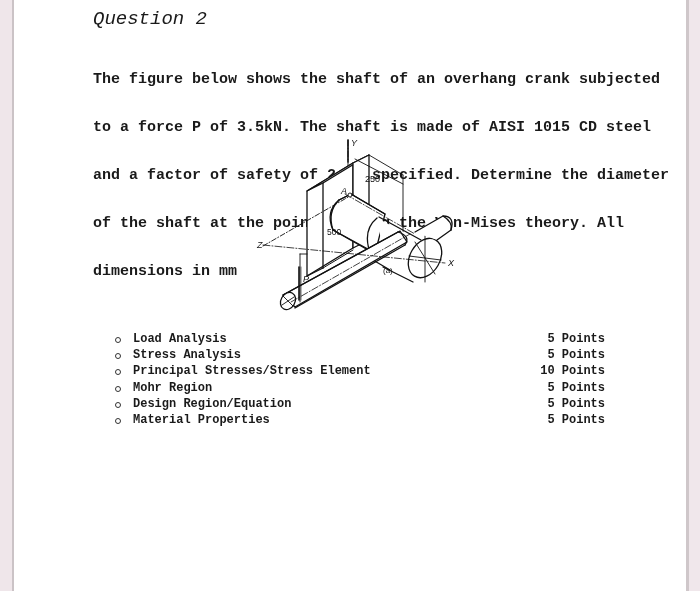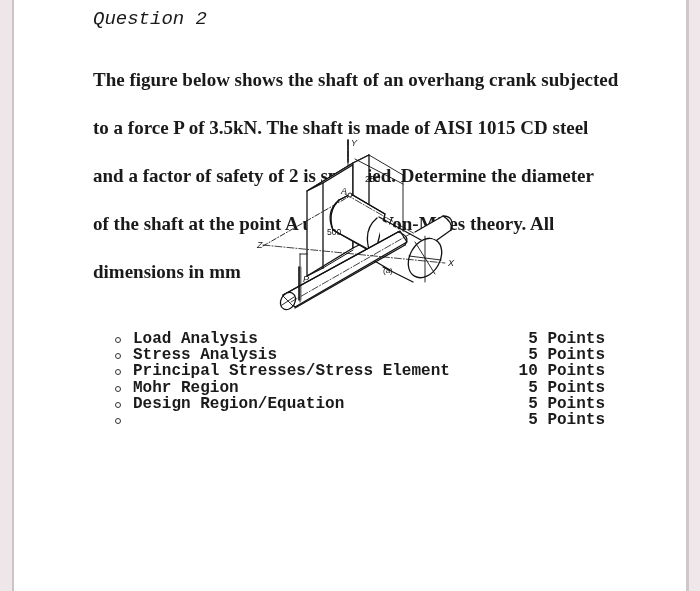--- a/index.html
+++ b/index.html
@@ -24,33 +24,33 @@
   .edge-right {
     position: absolute; left: 689px; top: 0; width: 11px; height: 591px;
     background: #f0e7eb;
   }
   .q-title {
     position: absolute; left: 93px; top: 11px;
     font-size: 19px; line-height: 16px; font-weight: normal; white-space: pre; font-style: italic;
   }
   .q-body {
     position: absolute; left: 93px; top: 40px;
-    font-size: 19px; line-height: 16px; font-weight: bold; white-space: pre; font-family: Liberation Serif, serif;
+    font-size: 15px; line-height: 16px; font-weight: bold; white-space: pre;
   }
   .q-body div { height: 16px; }
   .figure {
     position: absolute; left: 255px; top: 132px; width: 215px; height: 195px;
   }
   .figure svg { width: 215px; height: 195px; display: block; }
   .rubric {
     position: absolute; left: 110px; top: 331px; width: 500px;
   }
   .rubric-row {
     position: relative; height: 16.2px;
-    font-size: 16px; line-height: 16.2px; font-weight: bold; white-space: pre;
+    font-size: 12px; line-height: 16.2px; font-weight: bold; white-space: pre;
   }
   .bullet {
     position: absolute; left: 5px; top: 6px; width: 4px; height: 4px;
     border: 1px solid #333; border-radius: 50%;
   }
   .rubric-label { position: absolute; left: 23px; top: 0; }
   .rubric-points {
     position: absolute; right: 5px; top: 0; text-align: center;
   }
 </style>
@@ -182,15 +182,16 @@
     <span class="rubric-label">Mohr Region</span>
     <span class="rubric-points">5 Points</span>
   </div>
   <div class="rubric-row">
     <span class="bullet"></span>
     <span class="rubric-label">Design Region/Equation</span>
     <span class="rubric-points">5 Points</span>
   </div>
   <div class="rubric-row">
     <span class="bullet"></span>
+    <span class="rubric-label">Material Properties</span>
     <span class="rubric-points">5 Points</span>
   </div>
 </div>
 
 </body></html>

